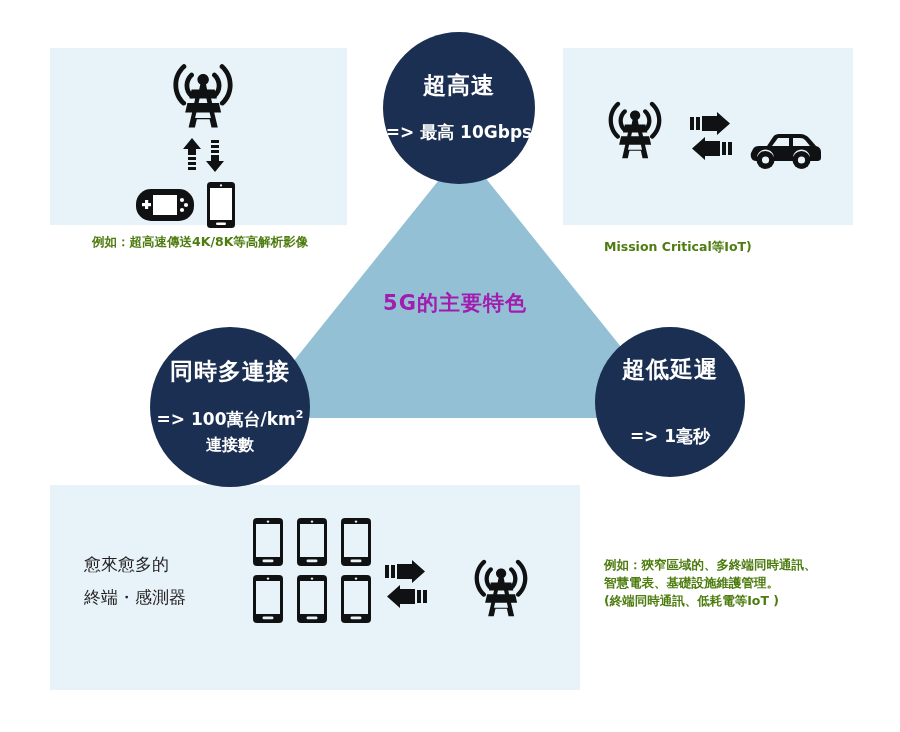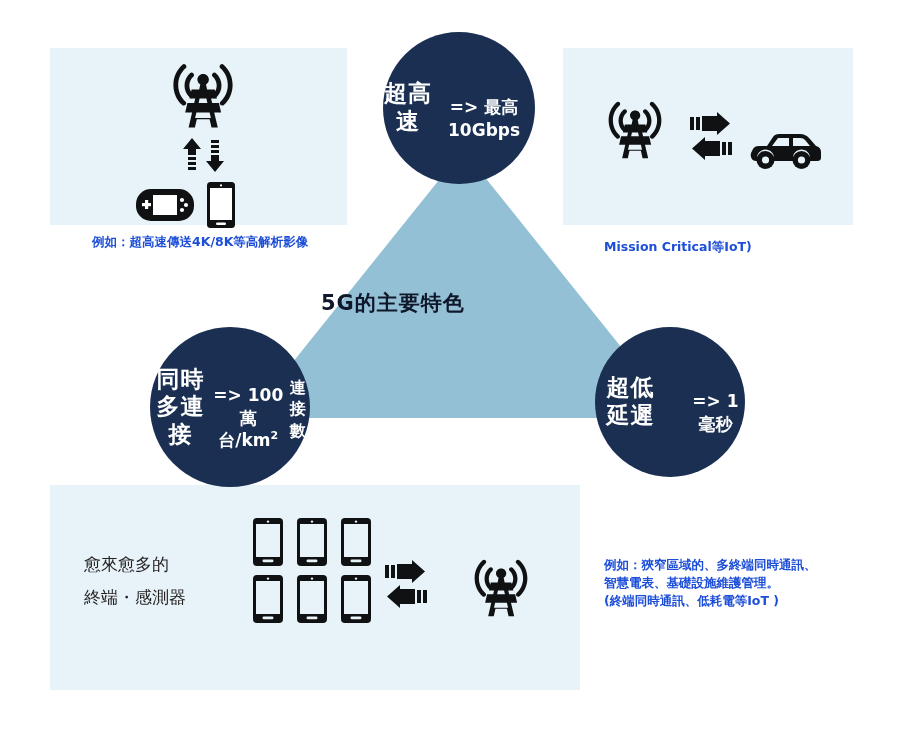--- a/index.html
+++ b/index.html
@@ -35,39 +35,39 @@
     position: absolute;
     left: 248px;
     top: 150px;
     width: 430px;
     height: 270px;
   }
   #triangle svg { display: block; }
 
   #triangle-label {
     position: absolute;
-    left: 321px;
+    left: 330px;
     top: 289px;
     width: 250px;
-    color: #0f172a;
+    text-align: center;
+    color: #a21caf;
     font-size: 21px;
     font-weight: 600;
     letter-spacing: 1px;
     pointer-events: none;
   }
 
   
   .circle {
     position: absolute;
     border-radius: 50%;
     background: #1b2f52;
     color: #ffffff;
     display: flex;
-    flex-direction: row;
-    align-items: center;
+    flex-direction: column;
     justify-content: center;
     text-align: center;
     box-sizing: border-box;
   }
   #circle-top    { left: 383px; top: 32px;  width: 152px; height: 152px; }
   #circle-left   { left: 150px; top: 327px; width: 160px; height: 160px; }
   #circle-right  { left: 595px; top: 327px; width: 150px; height: 150px; gap: 20px; }
 
   .circle-title {
     font-size: 23px;
@@ -89,21 +89,21 @@
   }
   .sup {
     font-size: 11px;
     vertical-align: super;
   }
 
   
   .caption {
     position: absolute;
     font-size: 12.5px;
-    color: #1d4ed8;
+    color: #4d7c0f;
     line-height: 1.45;
     font-weight: 600;
   }
   #caption-top-left  { left: 92px;  top: 233px; width: 290px; }
   #caption-top-right { left: 604px; top: 238px; width: 255px; }
   #caption-bottom    { left: 604px; top: 556px; width: 262px; }
 
   
   #bottom-label {
     position: absolute;

